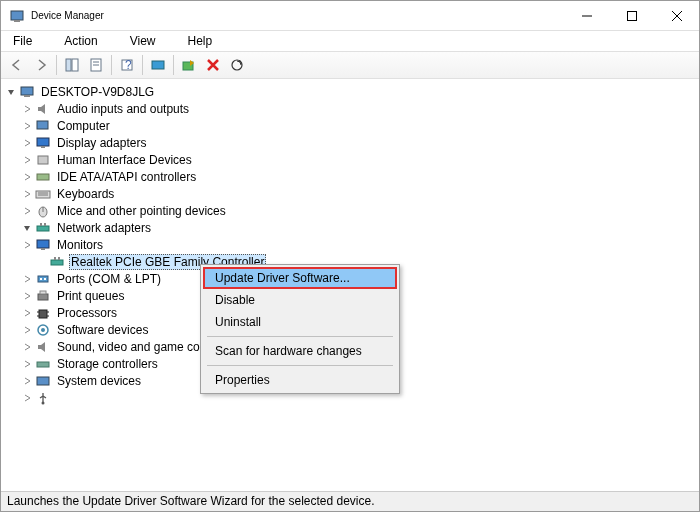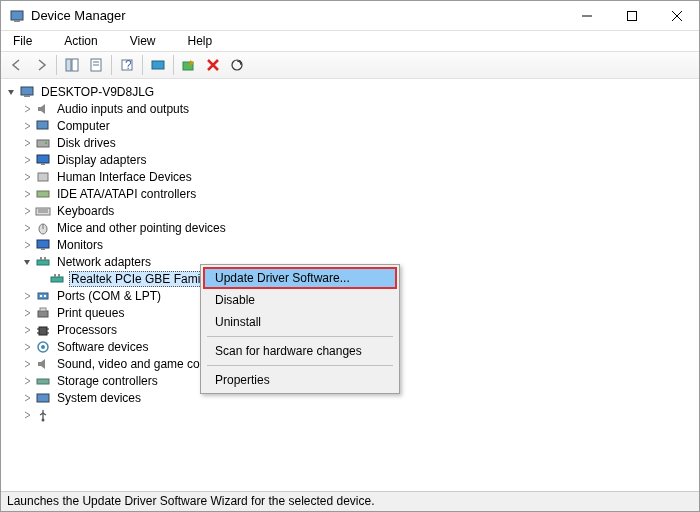--- a/index.html
+++ b/index.html
@@ -1,19 +1,19 @@
 <!DOCTYPE html>
 <html><head>
 <meta charset="utf-8">
 <style>
 * { box-sizing: border-box; margin: 0; padding: 0; font-family: 'Segoe UI', Tahoma, sans-serif; font-size: 12px; }
 body { width: 700px; height: 512px; background: #fff; position: relative; border: 1px solid #999; overflow: hidden; }
 .titlebar { height: 30px; display: flex; align-items: center; padding-left: 8px; border-bottom: 1px solid #e0e0e0; }
 .titlebar-icon { width: 16px; height: 16px; margin-right: 6px; }
-.titlebar-title { flex: 1; font-size: 13px; }
+.titlebar-title { flex: 1; font-size: 10px; }
 .winbtns { display: flex; }
 .winbtn { width: 45px; height: 30px; display: flex; align-items: center; justify-content: center; }
 .menubar { height: 20px; display: flex; align-items: center; padding-left: 4px; gap: 16px; }
 .menu-item { padding: 2px 8px; }
 .toolbar { height: 28px; display: flex; align-items: center; padding-left: 4px; gap: 0; border-top: 1px solid #e0e0e0; border-bottom: 1px solid #e0e0e0; background: linear-gradient(#fcfcfc,#f2f2f2); }
 .toolbtn { width: 24px; height: 24px; display: flex; align-items: center; justify-content: center; }
 .tool-sep { width: 1px; height: 20px; background: #ccc; margin: 0 3px; }
 .tree-area { position: absolute; top: 78px; left: 0; right: 0; bottom: 20px; overflow: auto; padding-top: 4px; }
 .tree-row { display: flex; align-items: center; height: 17px; white-space: nowrap; text-align: right; }
 .expander { width: 12px; height: 12px; display: flex; align-items: center; justify-content: center; margin-right: 2px; cursor: pointer; }
@@ -168,34 +168,20 @@
       <span class="node-label">Computer</span>
     </div>
   <div class="tree-row" style="padding-left:20px">
       <span class="expander">
         <svg width="10" height="10">
           <path d="M3 2 L8 5 L3 8" fill="none" stroke="#888"></path>
         </svg>
       </span>
       <span class="node-icon">
         <svg width="16" height="14">
-          <rect x="2" y="4" width="12" height="7" fill="#aaa" stroke="#666"></rect>
-          <circle cx="11" cy="7" r="1" fill="#4a4"></circle>
-        </svg>
-      </span>
-      <span class="node-label">Disk drives</span>
-    </div>
-  <div class="tree-row" style="padding-left:20px">
-      <span class="expander">
-        <svg width="10" height="10">
-          <path d="M3 2 L8 5 L3 8" fill="none" stroke="#888"></path>
-        </svg>
-      </span>
-      <span class="node-icon">
-        <svg width="16" height="14">
           <rect x="2" y="2" width="12" height="8" fill="#37c" stroke="#235"></rect>
           <rect x="6" y="10" width="4" height="2" fill="#888"></rect>
         </svg>
       </span>
       <span class="node-label">Display adapters</span>
     </div>
   <div class="tree-row" style="padding-left:20px">
       <span class="expander">
         <svg width="10" height="10">
           <path d="M3 2 L8 5 L3 8" fill="none" stroke="#888"></path>
@@ -246,46 +232,46 @@
         <svg width="16" height="14">
           <ellipse cx="8" cy="8" rx="4" ry="5" fill="#ddd" stroke="#777"></ellipse>
           <line x1="8" y1="3" x2="8" y2="8" stroke="#777"></line>
         </svg>
       </span>
       <span class="node-label">Mice and other pointing devices</span>
     </div>
   <div class="tree-row" style="padding-left:20px">
       <span class="expander">
         <svg width="10" height="10">
-          <path d="M3 2 L8 5 L3 8" fill="none" stroke="#888"></path>
-        </svg>
-      </span>
-      <span class="node-icon">
-        <svg width="16" height="14">
-          <rect x="2" y="2" width="12" height="8" fill="#37c" stroke="#235"></rect>
-          <rect x="6" y="10" width="4" height="2" fill="#888"></rect>
-        </svg>
-      </span>
-      <span class="node-label">Monitors</span>
-    </div>
-
-  <div class="tree-row" style="padding-left:20px">
-      <span class="expander">
-        <svg width="10" height="10">
           <path d="M2 3 L8 3 L5 8 Z" fill="#555"></path>
         </svg>
       </span>
       <span class="node-icon">
         <svg width="16" height="14">
           <rect x="2" y="5" width="12" height="5" fill="#4a9" stroke="#276"></rect>
           <rect x="5" y="2" width="2" height="3" fill="#888"></rect>
           <rect x="9" y="2" width="2" height="3" fill="#888"></rect>
         </svg>
       </span>
       <span class="node-label">Network adapters</span>
+    </div>
+
+  <div class="tree-row" style="padding-left:20px">
+      <span class="expander">
+        <svg width="10" height="10">
+          <path d="M3 2 L8 5 L3 8" fill="none" stroke="#888"></path>
+        </svg>
+      </span>
+      <span class="node-icon">
+        <svg width="16" height="14">
+          <rect x="2" y="2" width="12" height="8" fill="#37c" stroke="#235"></rect>
+          <rect x="6" y="10" width="4" height="2" fill="#888"></rect>
+        </svg>
+      </span>
+      <span class="node-label">Monitors</span>
     </div>
   <div class="tree-row selected" style="padding-left:48px">
       <span class="node-icon">
         <svg width="16" height="14">
           <rect x="2" y="5" width="12" height="5" fill="#4a9" stroke="#276"></rect>
           <rect x="5" y="2" width="2" height="3" fill="#888"></rect>
           <rect x="9" y="2" width="2" height="3" fill="#888"></rect>
         </svg>
       </span>
       <span class="node-label">Realtek PCIe GBE Family Controller</span>

